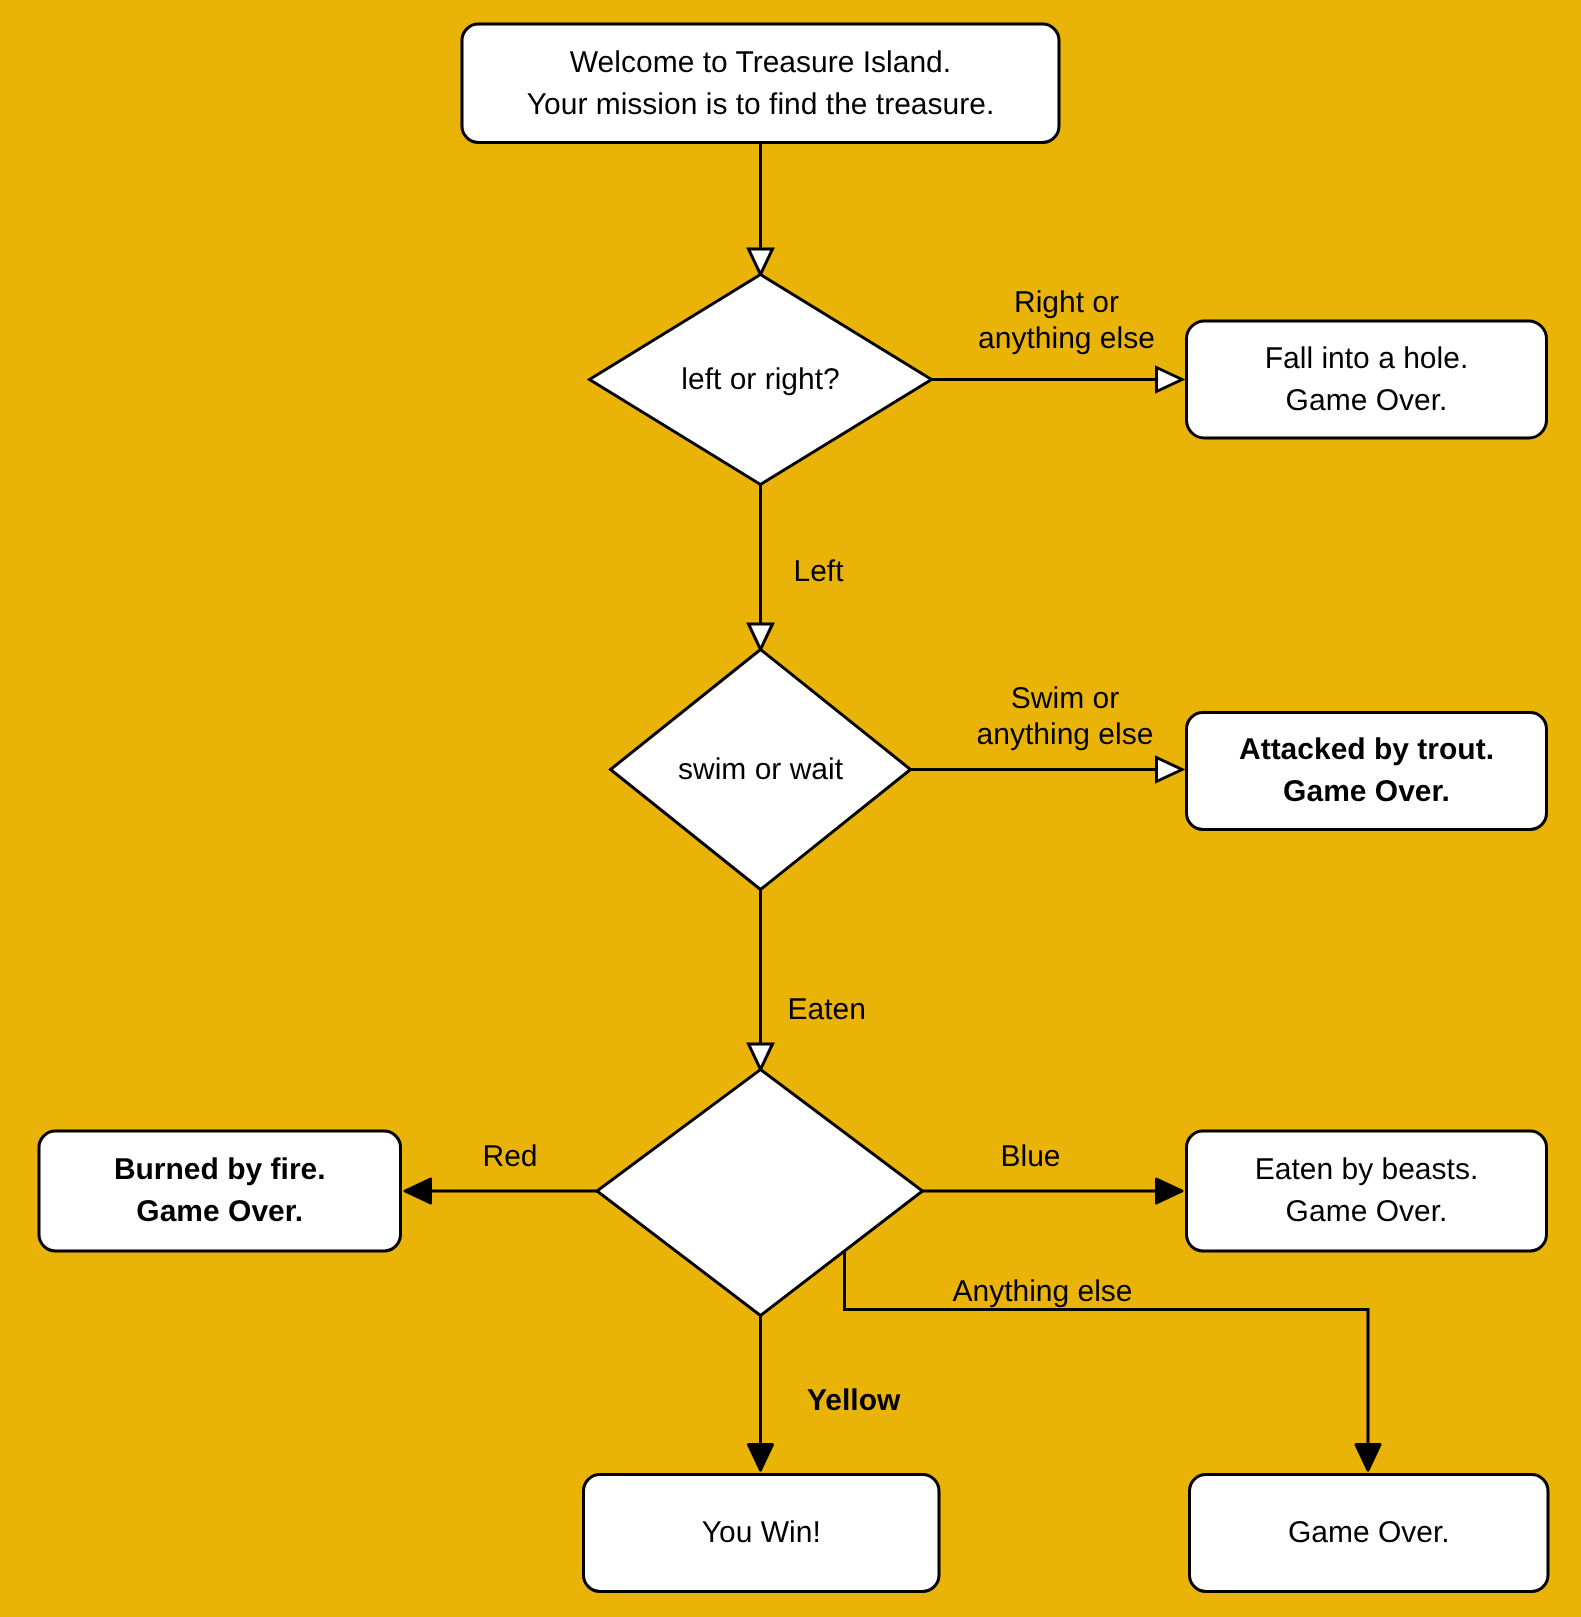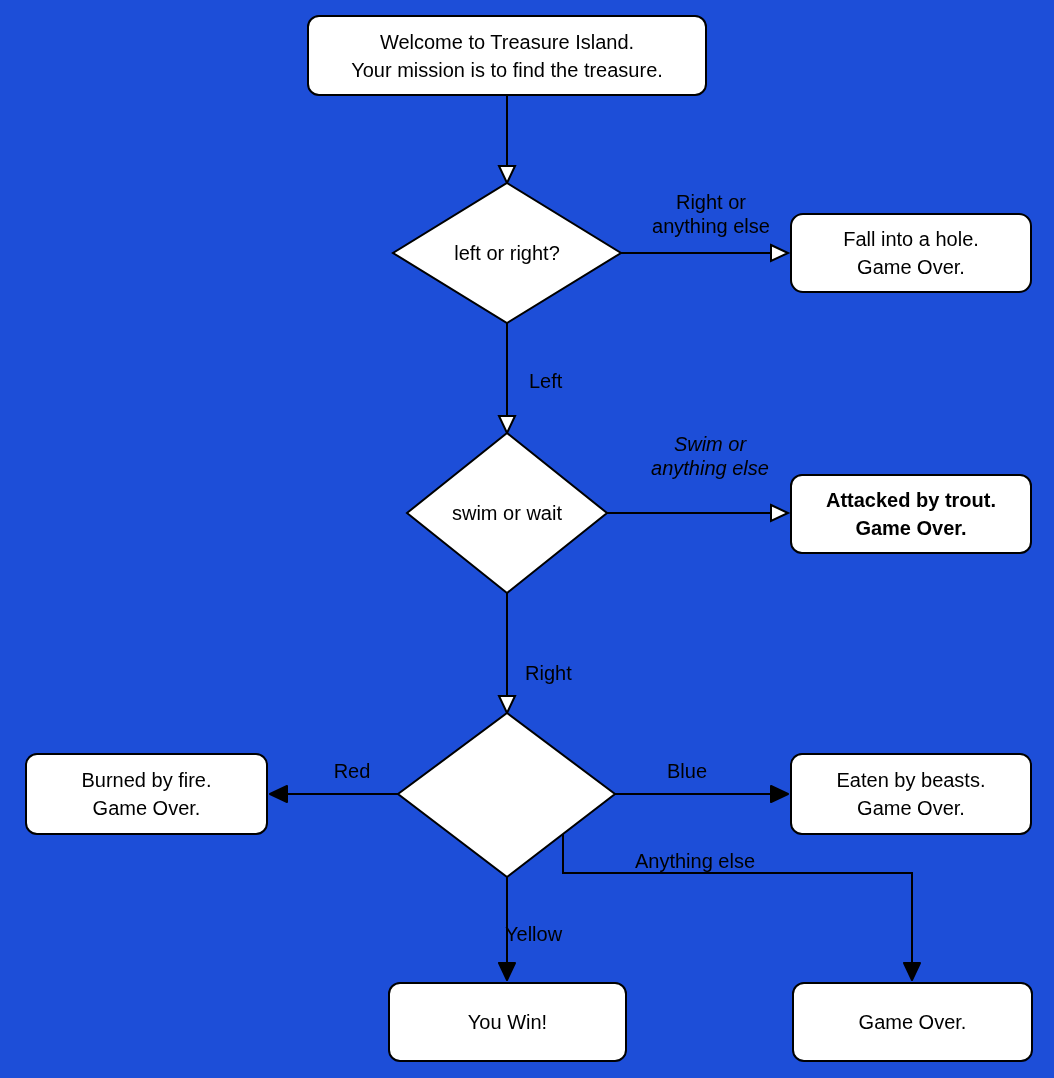--- a/index.html
+++ b/index.html
@@ -4,21 +4,21 @@
 <style>
   html, body {
     margin: 0;
     padding: 0;
     background: #ffffff;
   }
   .canvas {
     position: relative;
     width: 1054px;
     height: 1078px;
-    background: #1d4ed8;
+    background: #eab308;
     font-family: "Liberation Sans", "DejaVu Sans", sans-serif;
     color: #000000;
     overflow: hidden;
   }
   .connector-layer {
     position: absolute;
     inset: 0;
     width: 1054px;
     height: 1078px;
   }
@@ -89,46 +89,46 @@
 
   <div class="node" style="left:307px; top:15px; width:400px; height:81px;">Welcome to Treasure Island.
 Your mission is to find the treasure.</div>
 
   <div class="node" style="left:790px; top:213px; width:242px; height:80px;border-radius:13px;">Fall into a hole.
 Game Over.</div>
 
   <div class="node" style="left:790px; top:474px; width:242px; height:80px;font-weight:bold;">Attacked by trout.
 Game Over.</div>
 
-  <div class="node" style="left:25px; top:753px; width:243px; height:82px;">Burned by fire.
+  <div class="node" style="left:25px; top:753px; width:243px; height:82px;font-weight:bold;">Burned by fire.
 Game Over.</div>
 
   <div class="node" style="left:790px; top:753px; width:242px; height:82px;">Eaten by beasts.
 Game Over.</div>
 
   <div class="node" style="left:388px; top:982px; width:239px; height:80px;">You Win!</div>
 
   <div class="node" style="left:792px; top:982px; width:241px; height:80px;">Game Over.</div>
 
   <div class="dtext" style="left:393px; top:183px; width:228px; height:140px;">left or right?</div>
 
   <div class="dtext" style="left:407px; top:433px; width:200px; height:160px;">swim or wait</div>
 
 
   <div class="label centered" style="left:711px; top:190px;">Right or
 anything else</div>
 
   <div class="label" style="left:529px; top:369px;">Left</div>
 
-  <div class="label centered" style="left:710px; top:432px;font-style:italic;">Swim or
+  <div class="label centered" style="left:710px; top:454px;">Swim or
 anything else</div>
 
-  <div class="label" style="left:525px; top:661px;">Right</div>
+  <div class="label" style="left:525px; top:661px;">Eaten</div>
 
-  <div class="label centered" style="left:352px; top:759px;">Red</div>
+  <div class="label centered" style="left:340px; top:759px;">Red</div>
 
   <div class="label centered" style="left:687px; top:759px;">Blue</div>
 
-  <div class="label" style="left:505px; top:922px;">Yellow</div>
+  <div class="label" style="left:538px; top:922px;font-weight:bold;">Yellow</div>
 
   <div class="label centered" style="left:695px; top:849px;">Anything else</div>
 
 </div>
 
 </body></html>

